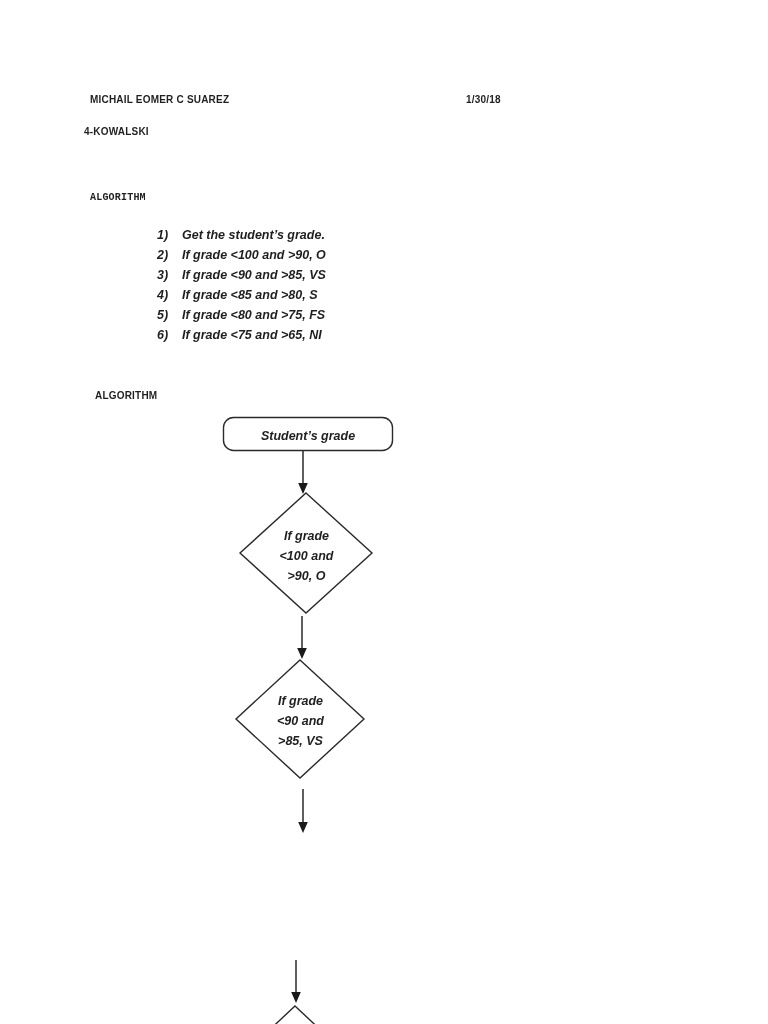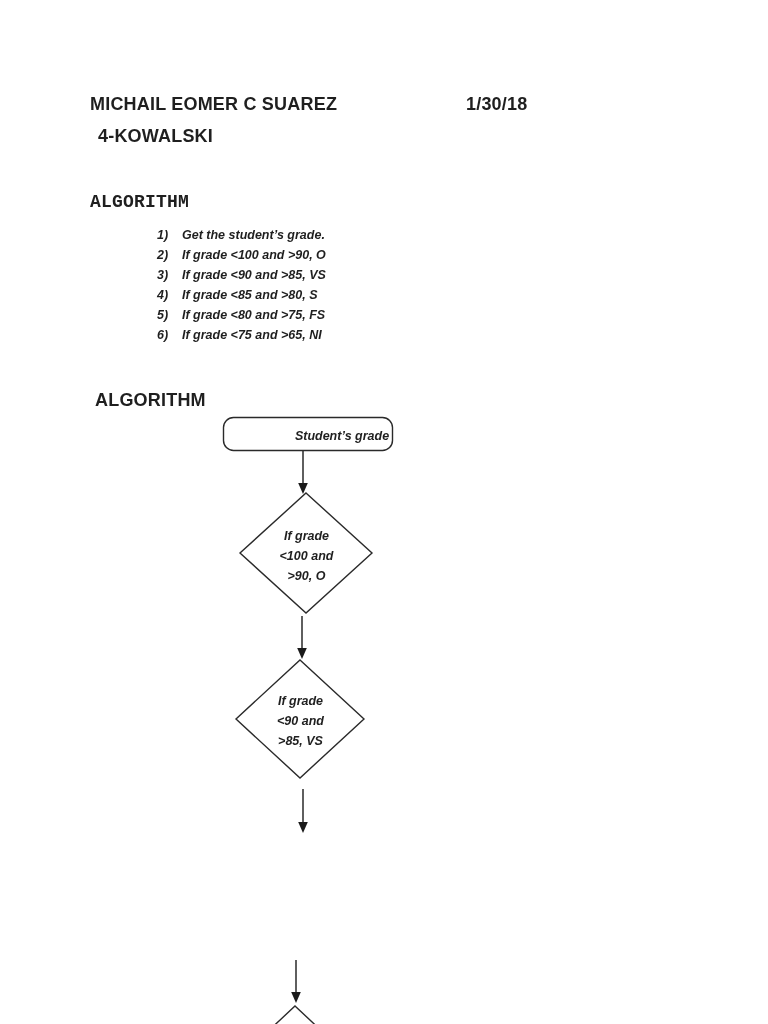--- a/index.html
+++ b/index.html
@@ -10,27 +10,27 @@
     height: 1024px;
     background: #ffffff;
     overflow: hidden;
     font-family: "Liberation Sans", sans-serif;
     color: #1f1f1f;
   }
   .abs { position: absolute; }
 
   .h-bold {
     font-weight: bold;
-    font-size: 18px;
+    font-size: 10px;
     letter-spacing: 0.2px;
     white-space: nowrap;
   }
   .name  { left: 90px;  top: 94px;  }
   .date  { left: 466px; top: 94px;  }
-  .kowalski { left: 98px; top: 126px; }
+  .kowalski { left: 84px; top: 126px; }
   .alg-head { left: 90px; top: 192px; font-family: Liberation Mono, monospace; }
   .fc-head  { left: 95px; top: 390px; }
 
   .steps {
     left: 157px; top: 225px;
     list-style: none;
   }
   .step {
     display: flex;
     height: 20px;
@@ -49,21 +49,21 @@
 
   .fc-label {
     font-weight: bold;
     font-style: italic;
     font-size: 12.5px;
     text-align: center;
     white-space: nowrap;
   }
   .start-label {
     left: 223px; top: 417px; width: 170px; height: 37px;
-    display: flex; align-items: center; justify-content: center; margin-left: 34px;
+    display: flex; align-items: center; justify-content: center;
   }
   .d1-label { left: 236px; top: 526px; width: 141px; line-height: 20px; }
   .d2-label { left: 230px; top: 691px; width: 141px; line-height: 20px; }
 </style>
 </head>
 <body>
 
 <div class="page">
 
   <div class="abs h-bold name">MICHAIL EOMER C SUAREZ</div>

